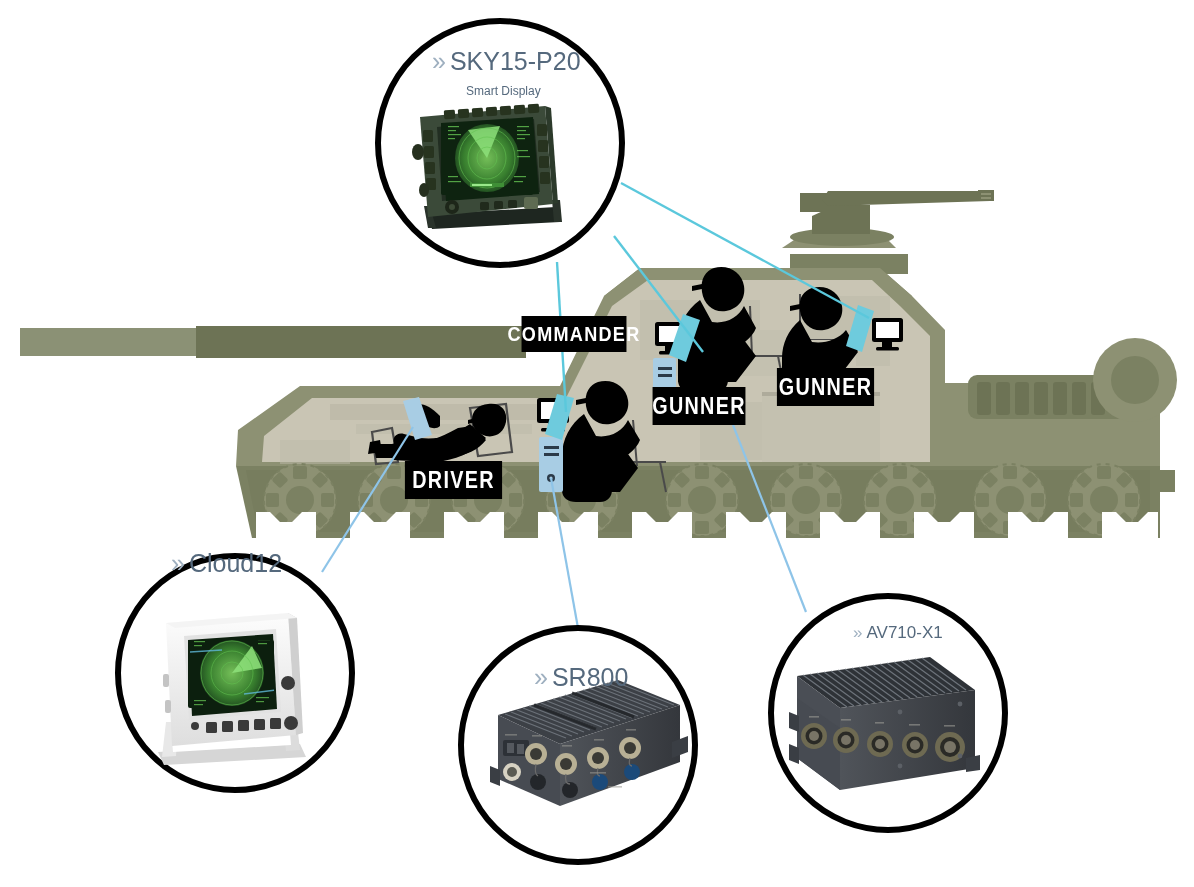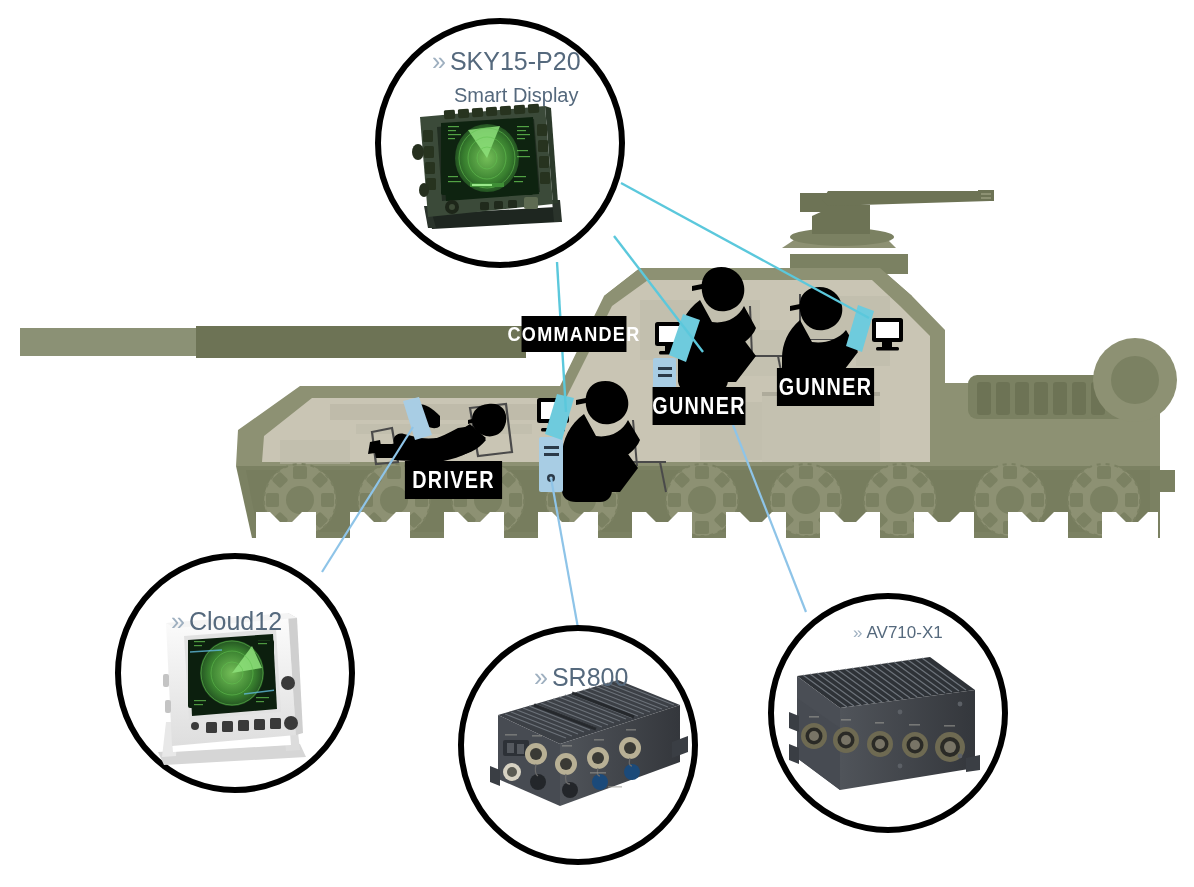--- a/index.html
+++ b/index.html
@@ -792,25 +792,25 @@
     <div class="roleTag" style="left:645px; top:387px; width:108px; height:38px; font-size:23px;">
       <span>GUNNER</span>
     </div>
     <div class="roleTag" style="left:769px; top:368px; width:113px; height:38px; font-size:23px;">
       <span>GUNNER</span>
     </div>
 
     <div class="calloutTitle" style="left:432px; top:48px; font-size:25px;">
       <span class="chev">»</span><span>SKY15-P20</span>
     </div>
-    <div class="calloutSub" style="left:454px; top:84px; font-size:20px;">
+    <div class="calloutSub" style="left:466px; top:84px; font-size:12px;">
       <span>Smart Display</span>
     </div>
 
-    <div class="calloutTitle" style="left:171px; top:608px; font-size:25px;">
+    <div class="calloutTitle" style="left:171px; top:550px; font-size:25px;">
       <span class="chev">»</span><span>Cloud12</span>
     </div>
 
     <div class="calloutTitle" style="left:534px; top:664px; font-size:25px;">
       <span class="chev">»</span><span>SR800</span>
     </div>
 
     <div class="calloutTitle" style="left:853px; top:624px; font-size:17px;">
       <span class="chev">»</span><span>AV710-X1</span>
     </div>

